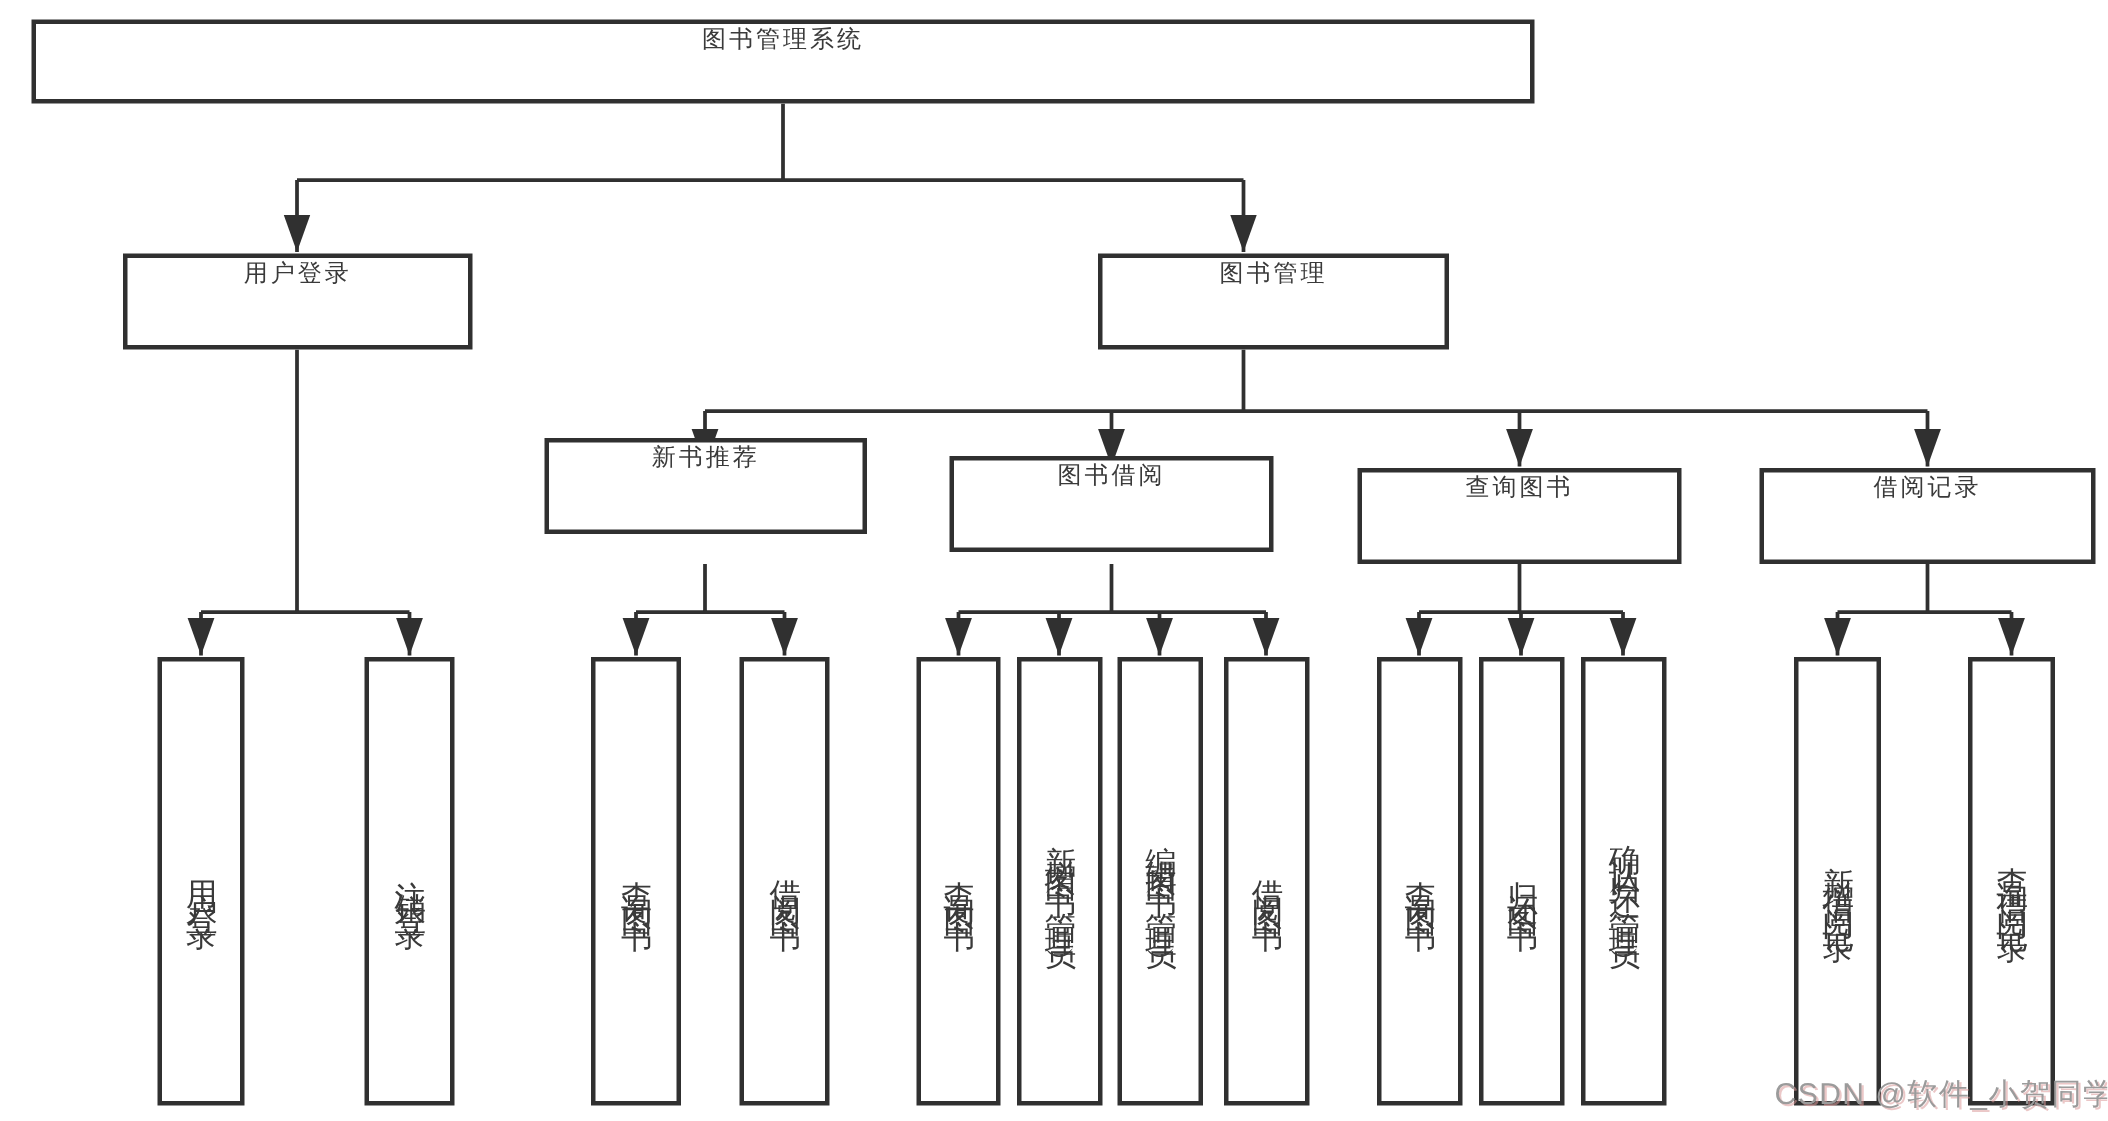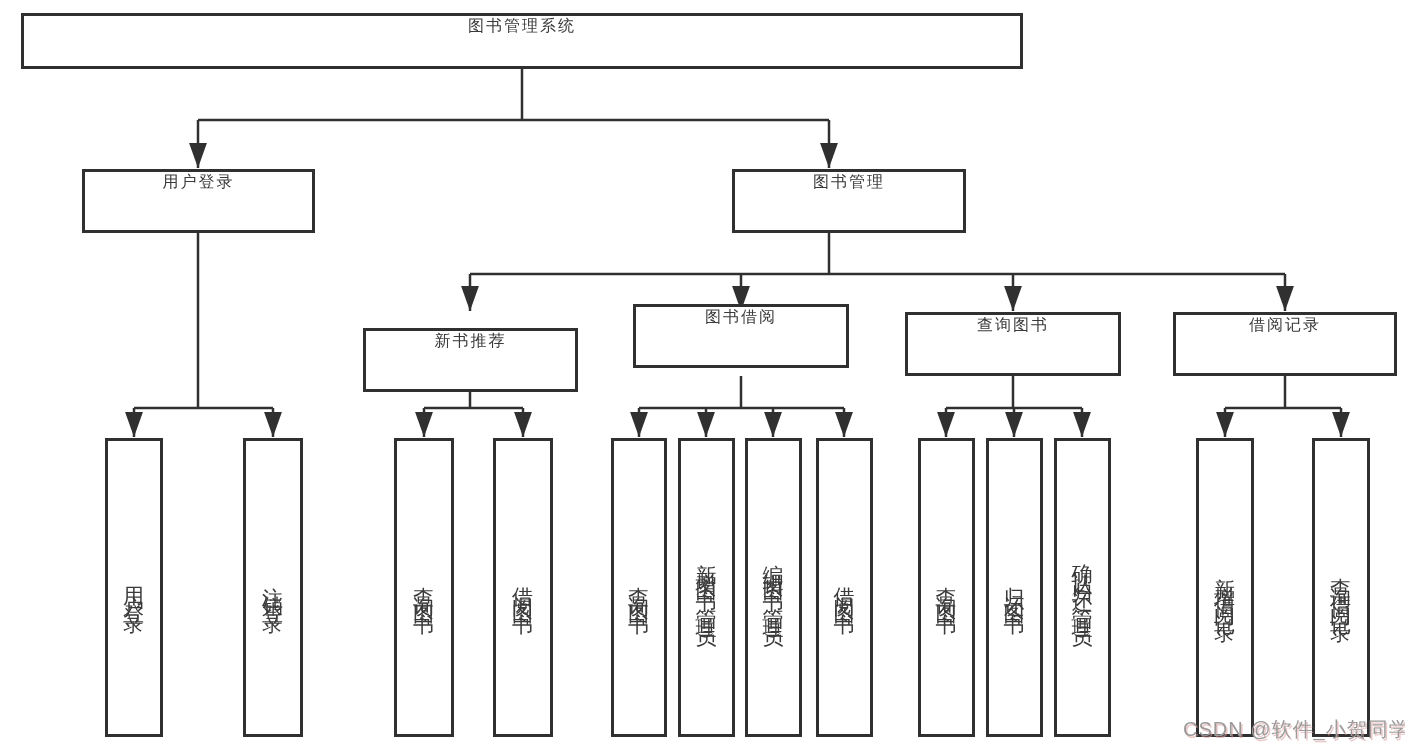--- a/index.html
+++ b/index.html
@@ -129,21 +129,21 @@
     <span>图书管理系统</span>
   </div>
 
   <div class="hnode" style="left:82px;top:169px;width:233px;">
     <span>用户登录</span>
   </div>
   <div class="hnode" style="left:712px;top:169px;width:234px;margin-left:20px;">
     <span>图书管理</span>
   </div>
 
-  <div class="hnode" style="left:363px;top:328px;width:215px;">
+  <div class="hnode" style="left:363px;top:292px;width:215px;">
     <span>新书推荐</span>
   </div>
   <div class="hnode" style="left:633px;top:304px;width:216px;">
     <span>图书借阅</span>
   </div>
   <div class="hnode" style="left:905px;top:312px;width:216px;">
     <span>查询图书</span>
   </div>
   <div class="hnode" style="left:1173px;top:312px;width:224px;">
     <span>借阅记录</span>

